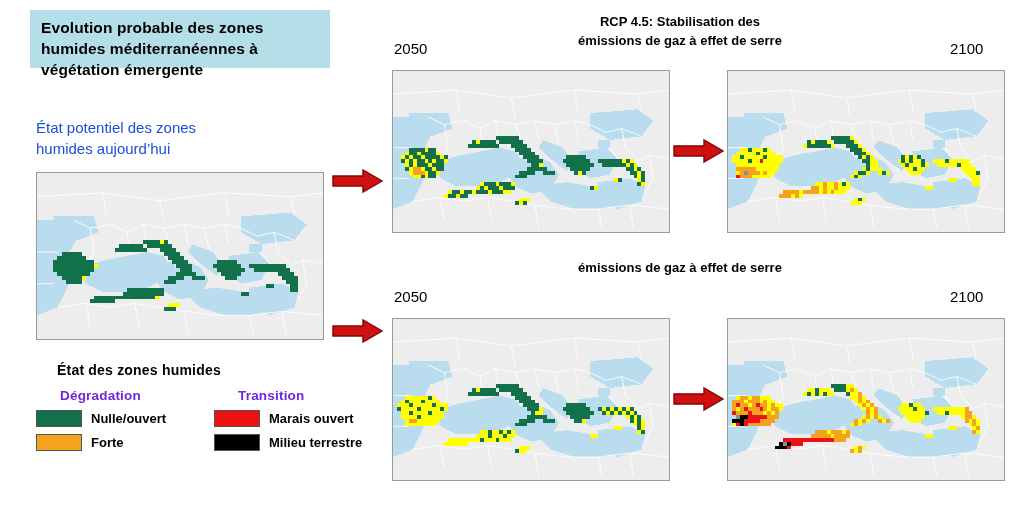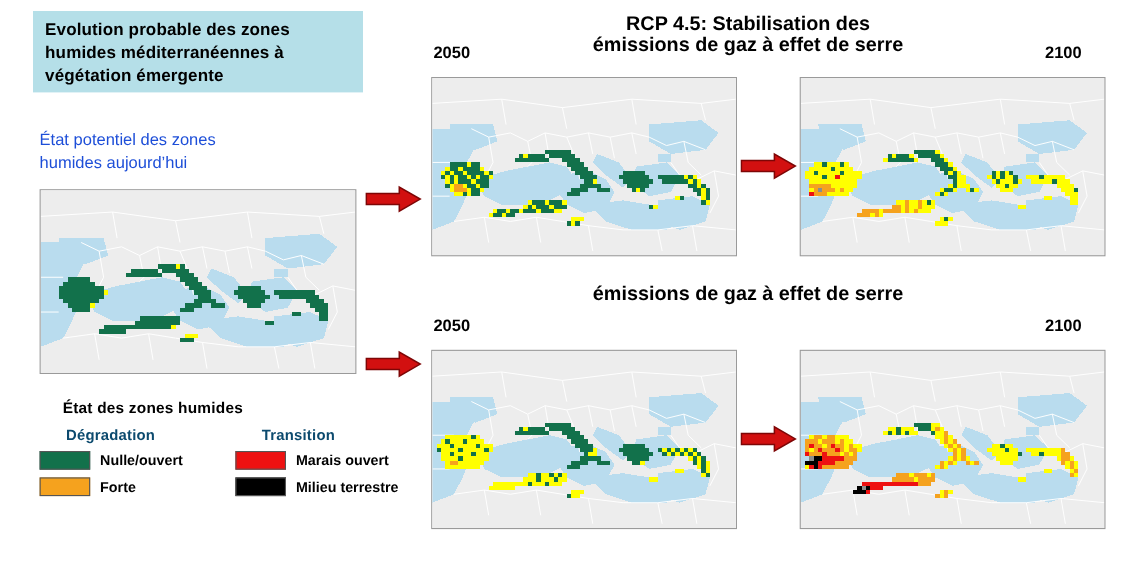--- a/index.html
+++ b/index.html
@@ -14,21 +14,21 @@
     font-family: "Liberation Sans", sans-serif;
     overflow: hidden;
   }
 
   
   #title-banner {
     position: absolute;
     left: 30px;
     top: 10px;
     width: 300px;
-    height: 74px;
+    height: 58px;
     background: #b5dfe8;
     box-sizing: border-box;
     padding: 7px 9px 0 11px;
   }
   #title-banner .line {
     font-size: 15.5px;
     font-weight: bold;
     color: #000;
     line-height: 21px;
     letter-spacing: 0.1px;
@@ -45,33 +45,33 @@
     font-size: 15px;
     font-weight: normal;
     color: #1d4ed8;
     line-height: 21px;
   }
 
   
   .scenario-heading {
     position: absolute;
     text-align: center;
-    font-size: 18px;
+    font-size: 13px;
     font-weight: bold;
     color: #000;
     line-height: 19px;
     width: 420px;
   }
   #rcp45-heading { left: 470px; top: 12px; }
   #rcp85-heading { left: 470px; top: 258px; }
 
   .year-label {
     position: absolute;
     font-size: 15px;
-    font-weight: bold;
+    font-weight: normal;
     color: #000;
   }
   #year-45-left  { left: 394px; top: 40px; }
   #year-45-right { left: 950px; top: 40px; }
   #year-85-left  { left: 394px; top: 288px; }
   #year-85-right { left: 950px; top: 288px; }
 
   
   .map-panel {
     position: absolute;
@@ -108,21 +108,21 @@
     color: #000;
     margin-bottom: 10px;
     letter-spacing: 0.2px;
     margin-left: 21px;
   }
   .legend-columns { display: flex; gap: 28px; }
   .legend-col { width: 150px; }
   .legend-col-title {
     font-size: 13.5px;
     font-weight: bold;
-    color: #0c4a6e;
+    color: #6d28d9;
     margin: 0 0 7px 24px;
     letter-spacing: 0.2px;
   }
   .legend-row {
     display: flex;
     align-items: center;
     margin-bottom: 7px;
   }
   .legend-swatch {
     width: 46px;

